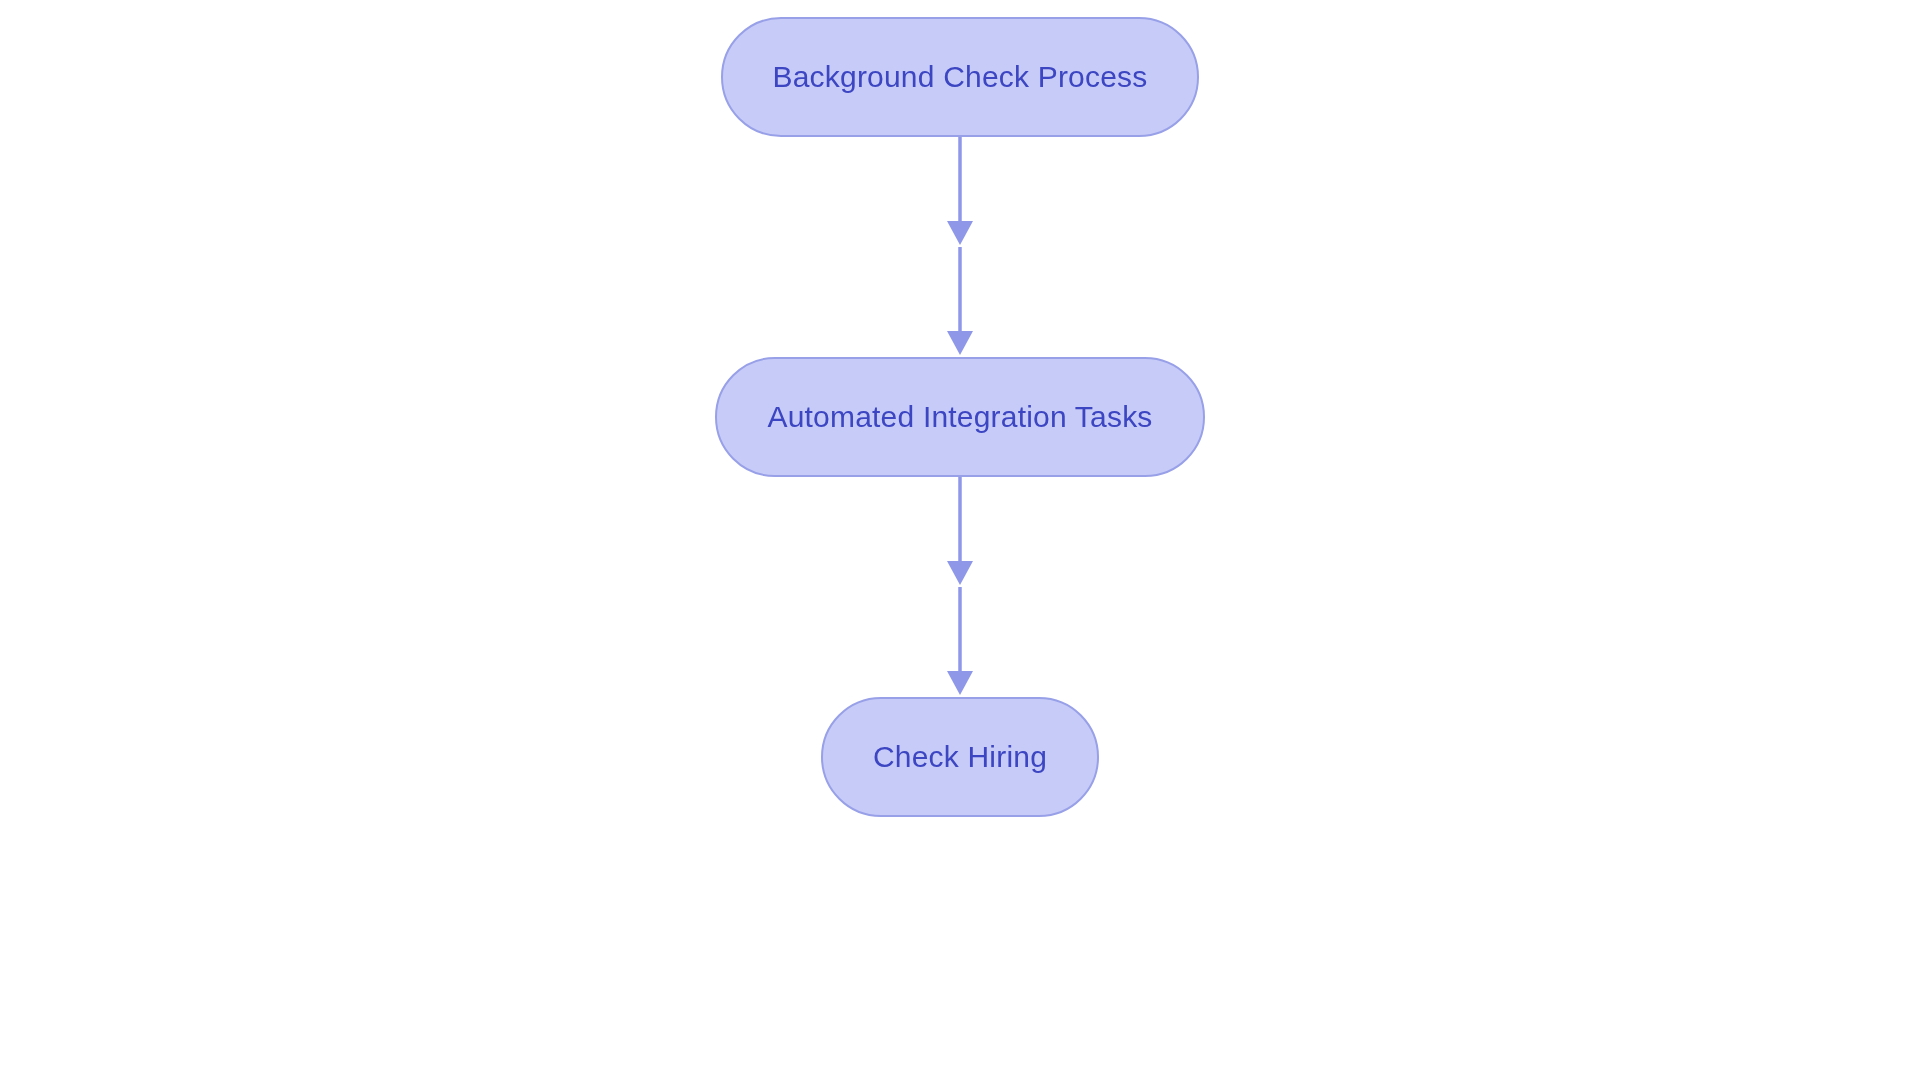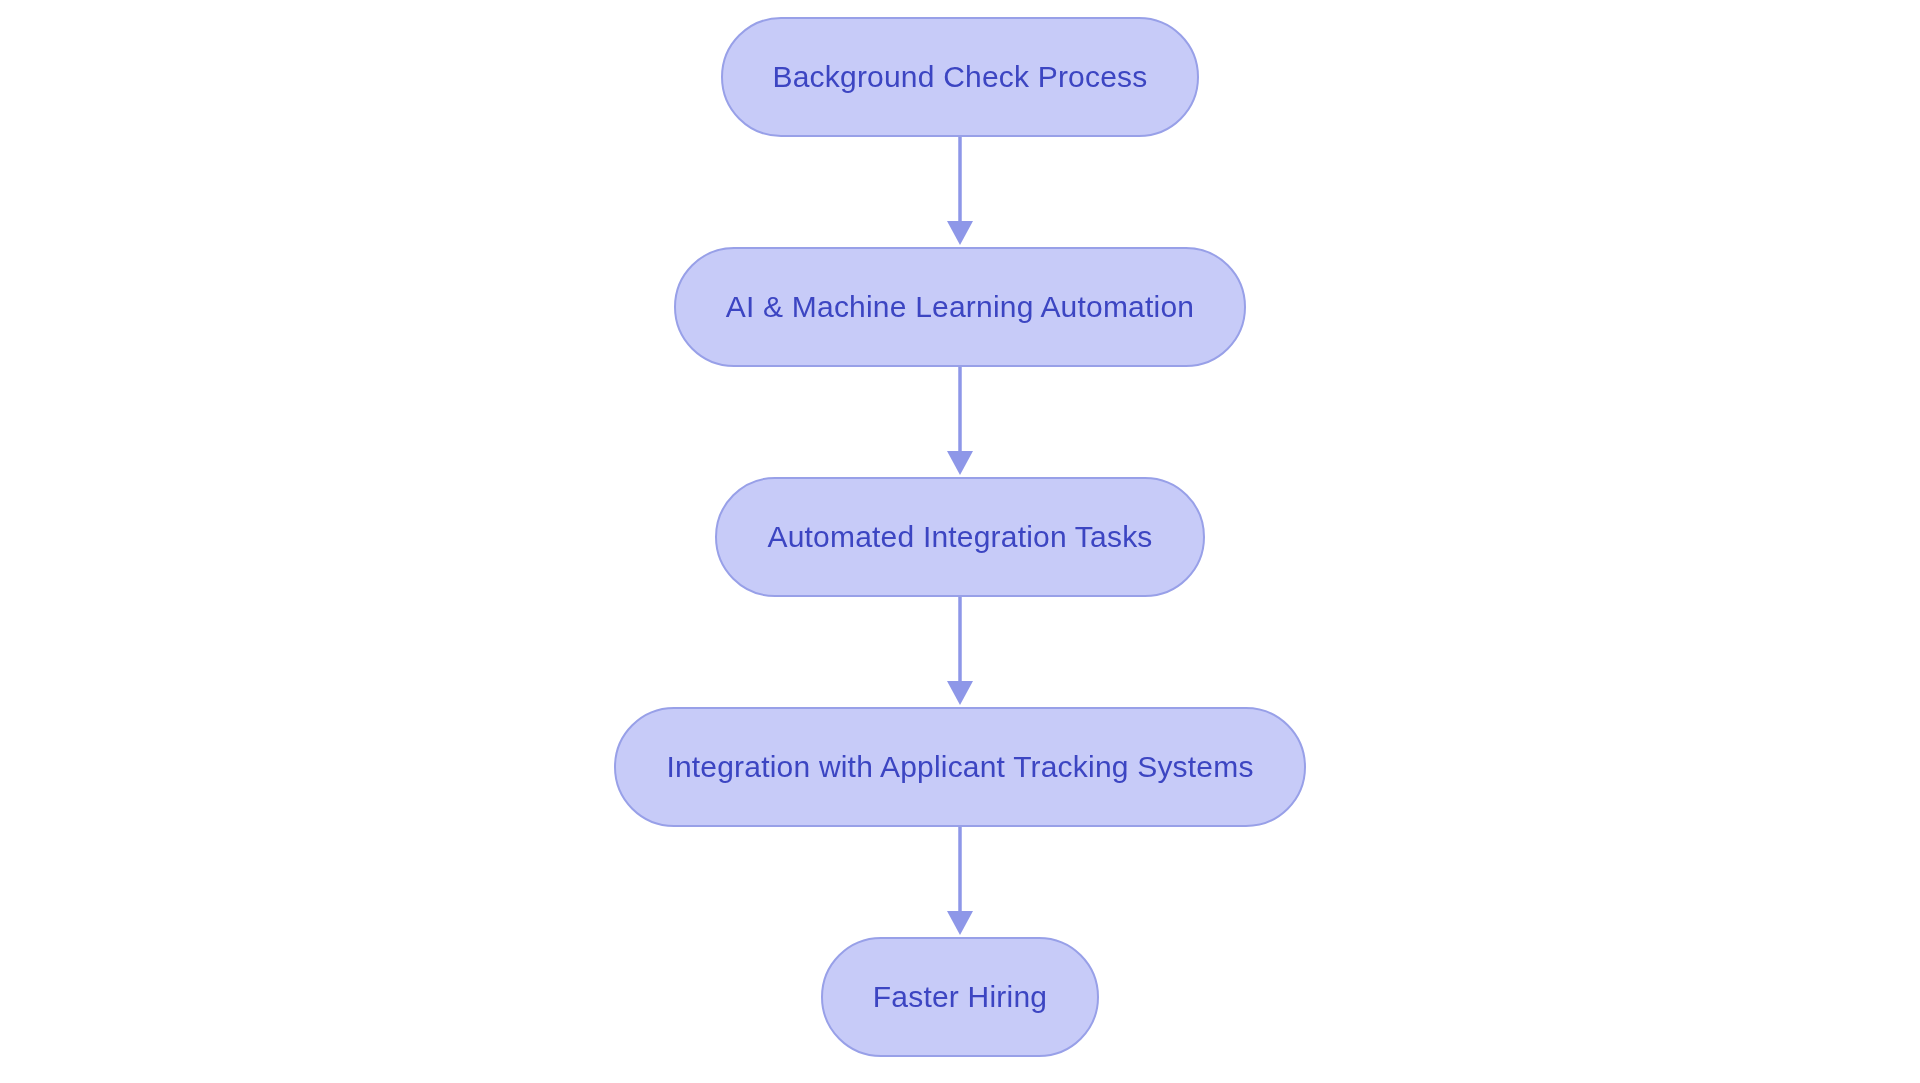--- a/index.html
+++ b/index.html
@@ -57,44 +57,38 @@
 
   <div class="node">
     <span>Background Check Process</span>
   </div>
 
   <svg class="arrow" viewBox="0 0 30 110" aria-hidden="true">
     <line x1="15" y1="0" x2="15" y2="86"></line>
     <polygon points="2,84 28,84 15,108"></polygon>
   </svg>
 
-  <div class="node">
-    <span>AI &amp; Machine Learning Automation</span>
-  </div>
 
   <svg class="arrow" viewBox="0 0 30 110" aria-hidden="true">
     <line x1="15" y1="0" x2="15" y2="86"></line>
     <polygon points="2,84 28,84 15,108"></polygon>
   </svg>
 
   <div class="node">
     <span>Automated Integration Tasks</span>
   </div>
 
   <svg class="arrow" viewBox="0 0 30 110" aria-hidden="true">
     <line x1="15" y1="0" x2="15" y2="86"></line>
     <polygon points="2,84 28,84 15,108"></polygon>
   </svg>
 
-  <div class="node">
-    <span>Integration with Applicant Tracking Systems</span>
-  </div>
 
   <svg class="arrow" viewBox="0 0 30 110" aria-hidden="true">
     <line x1="15" y1="0" x2="15" y2="86"></line>
     <polygon points="2,84 28,84 15,108"></polygon>
   </svg>
 
   <div class="node">
-    <span>Faster Hiring</span>
+    <span>Check Hiring</span>
   </div>
 
 </div>
 
 </body></html>

